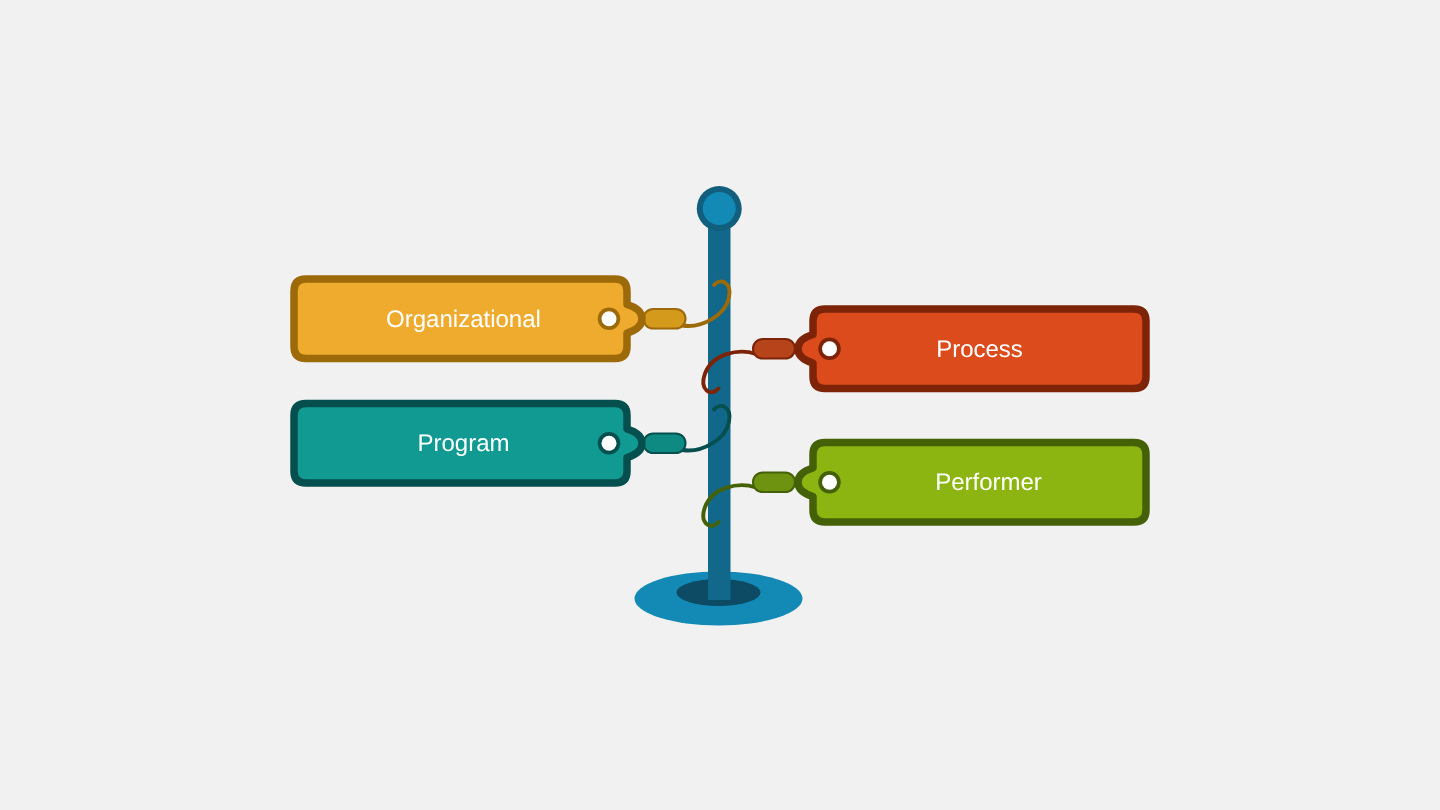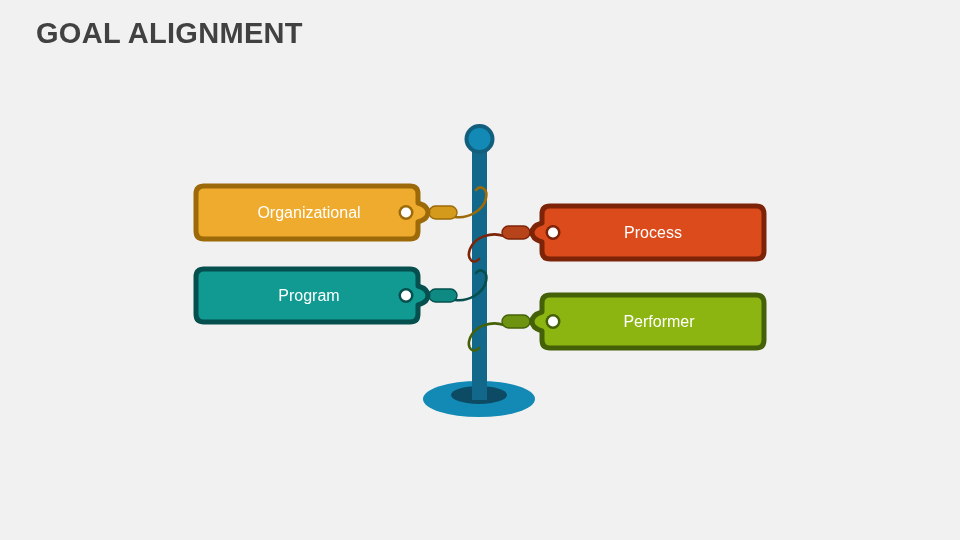--- a/index.html
+++ b/index.html
@@ -45,21 +45,20 @@
     fill: #ffffff;
     text-anchor: middle;
     dominant-baseline: middle;
   }
 </style>
 </head>
 <body>
 
 <div id="slide">
 
-  <div id="page-title">GOAL ALIGNMENT</div>
 
   <svg id="diagram" viewBox="0 0 960 540">
 
     <g>
       <ellipse cx="479" cy="399" rx="56" ry="18" fill="#1389b5"></ellipse>
       <ellipse cx="479" cy="395" rx="28" ry="9" fill="#0d4a63"></ellipse>
     </g>
 
     <g>
       <rect x="472" y="135" width="15" height="265" fill="#11688a"></rect>

